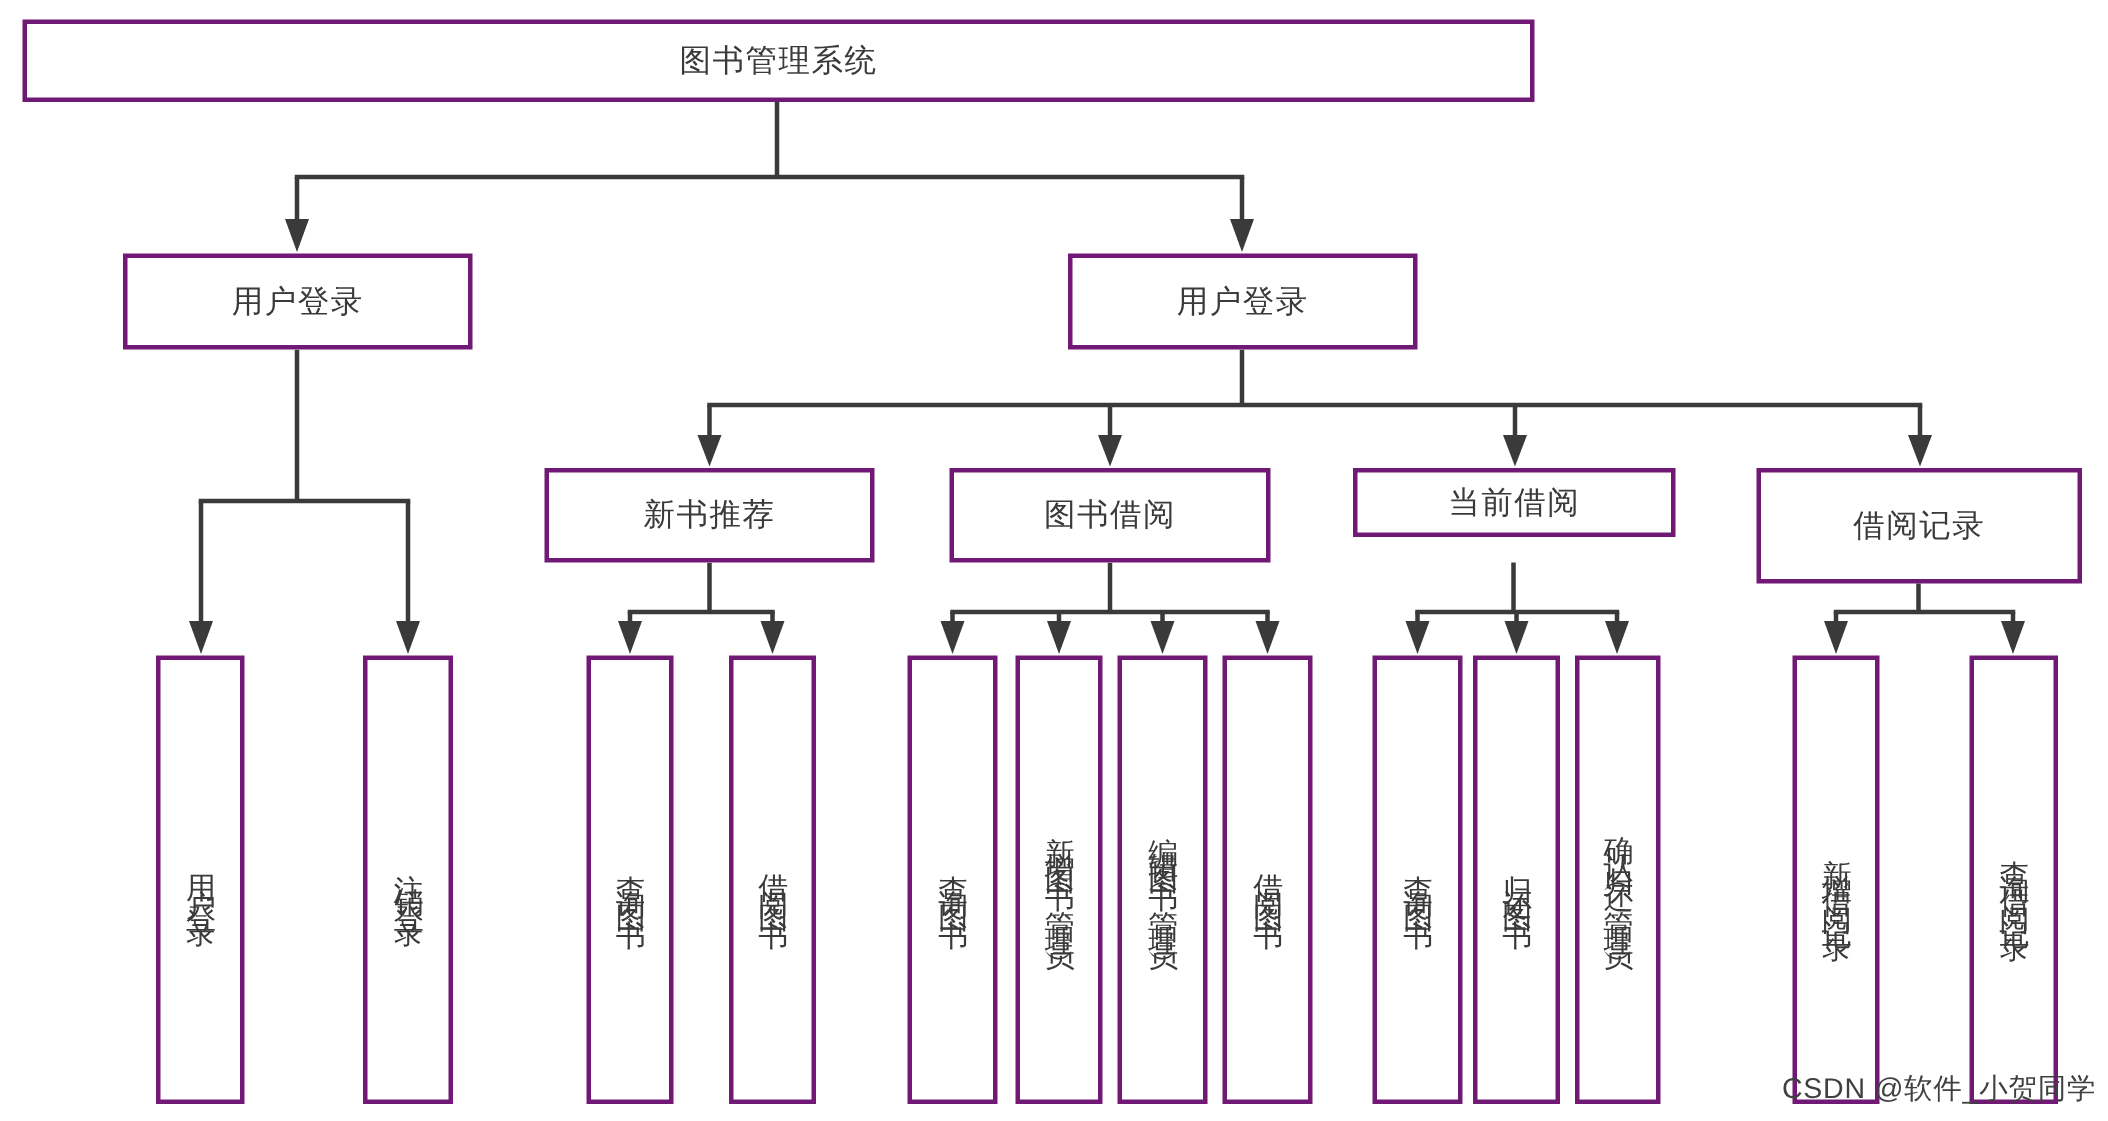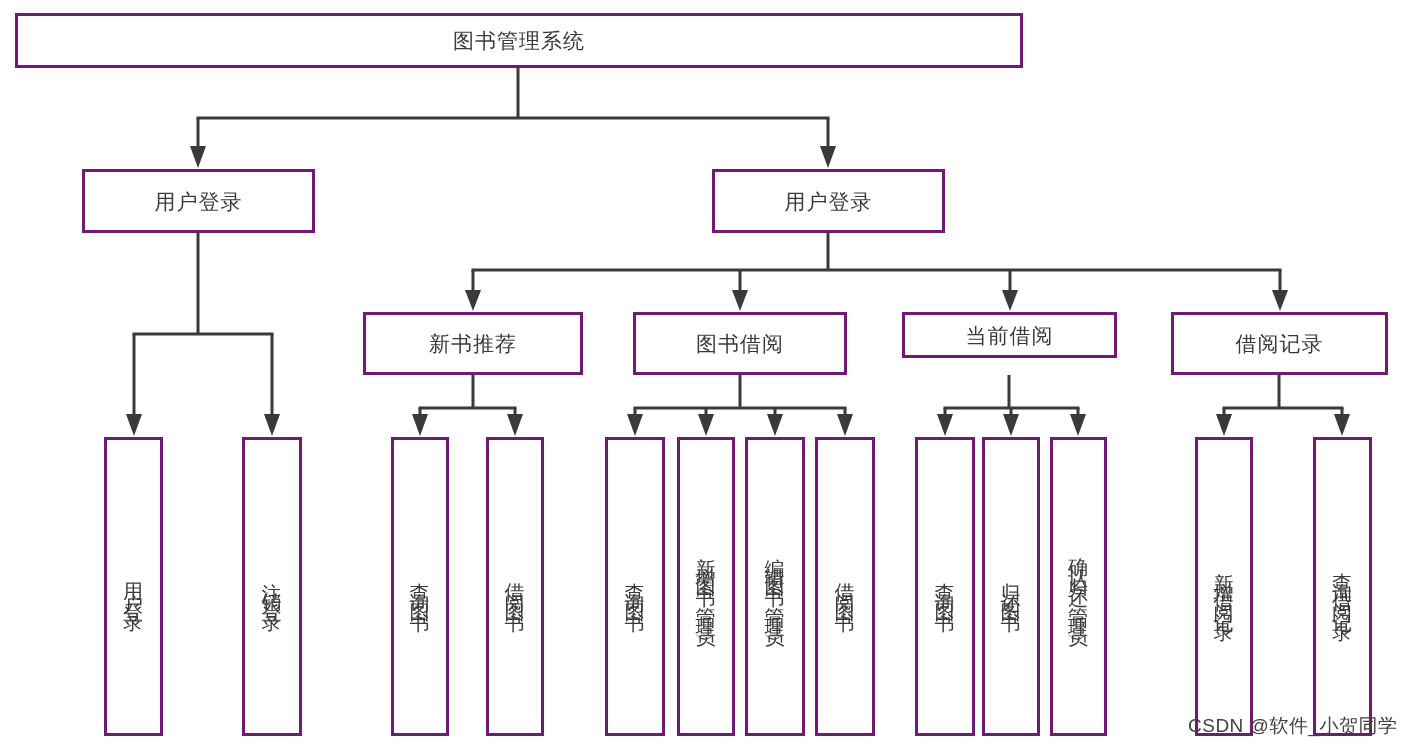--- a/index.html
+++ b/index.html
@@ -144,21 +144,21 @@
 
   <div class="node hbox" style="left:363px; top:312px; width:220px; height:63px;">
     <span>新书推荐</span>
   </div>
   <div class="node hbox" style="left:633px; top:312px; width:214px; height:63px;">
     <span>图书借阅</span>
   </div>
   <div class="node hbox" style="left:902px; top:312px; width:215px; height:46px;">
     <span>当前借阅</span>
   </div>
-  <div class="node hbox" style="left:1171px; top:312px; width:217px; height:63px;">
+  <div class="node hbox" style="left:1171px; top:312px; width:217px; height:77px;">
     <span>借阅记录</span>
   </div>
 
   <div class="node vbox" style="left:104px; width:59px;">
     <span>用户登录</span>
   </div>
   <div class="node vbox" style="left:242px; width:60px;">
     <span>注销登录</span>
   </div>
 

